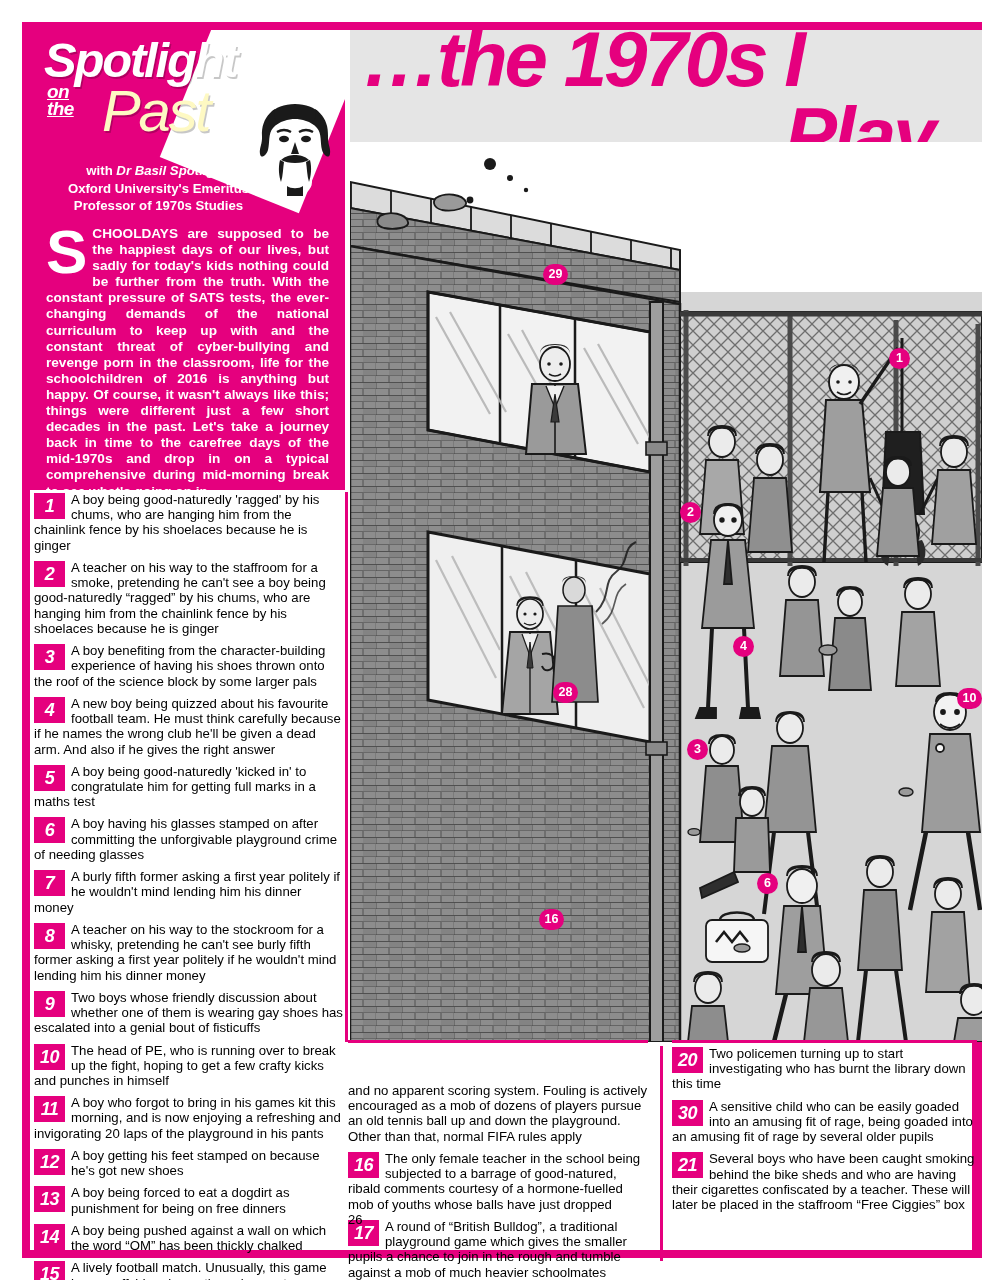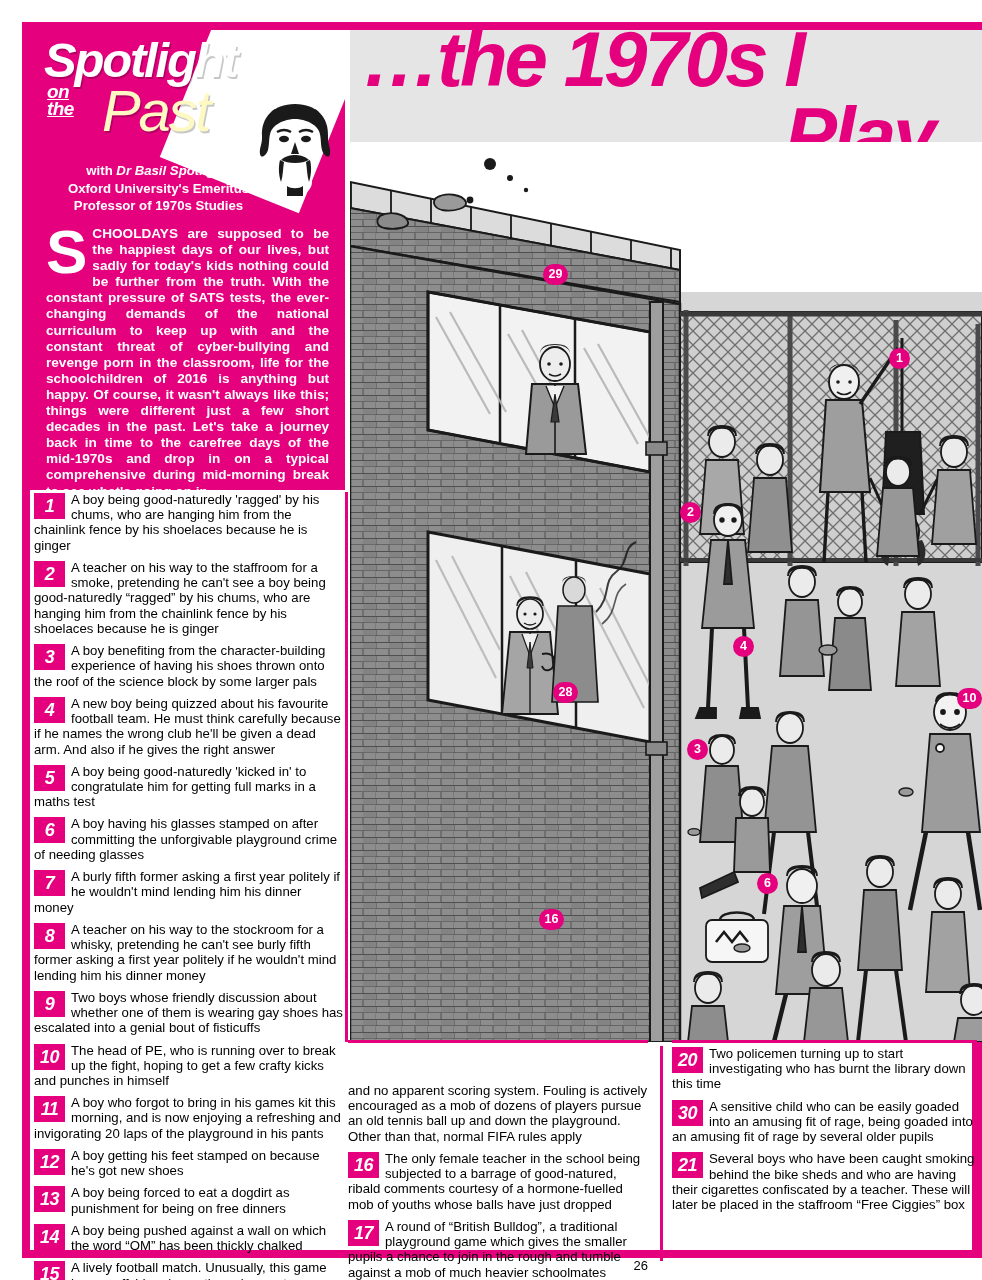--- a/index.html
+++ b/index.html
@@ -254,23 +254,23 @@
   .continued {
     font-size: 13.2px;
     line-height: 1.155;
     color: #000000;
     margin-bottom: 7px;
   }
 
   .page-num {
     position: absolute;
     left: 348px;
-    top: 1258px;
+    top: 1212px;
     width: 300px;
-    text-align: right;
+    text-align: left;
     font-size: 13px;
     color: #000000;
   }
 </style>
 </head>
 <body>
 
 <div class="page">
 
   <div class="frame-bar frame-top"></div>

